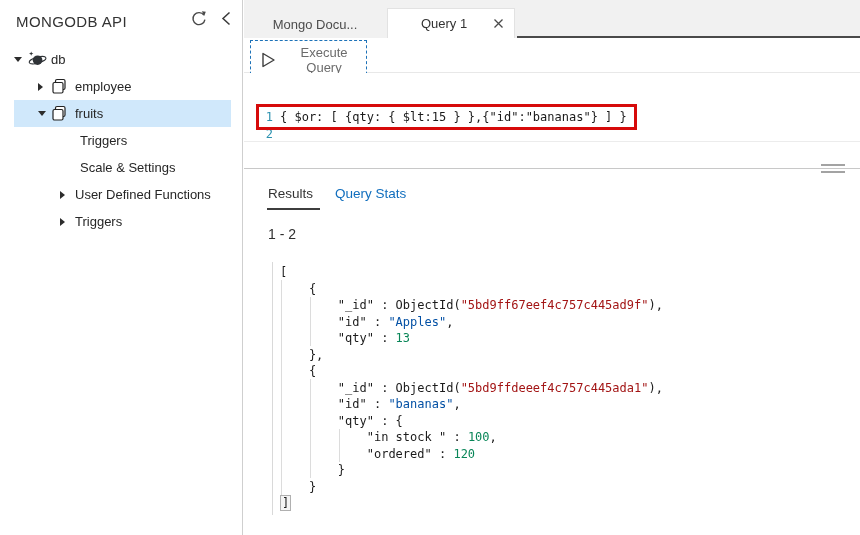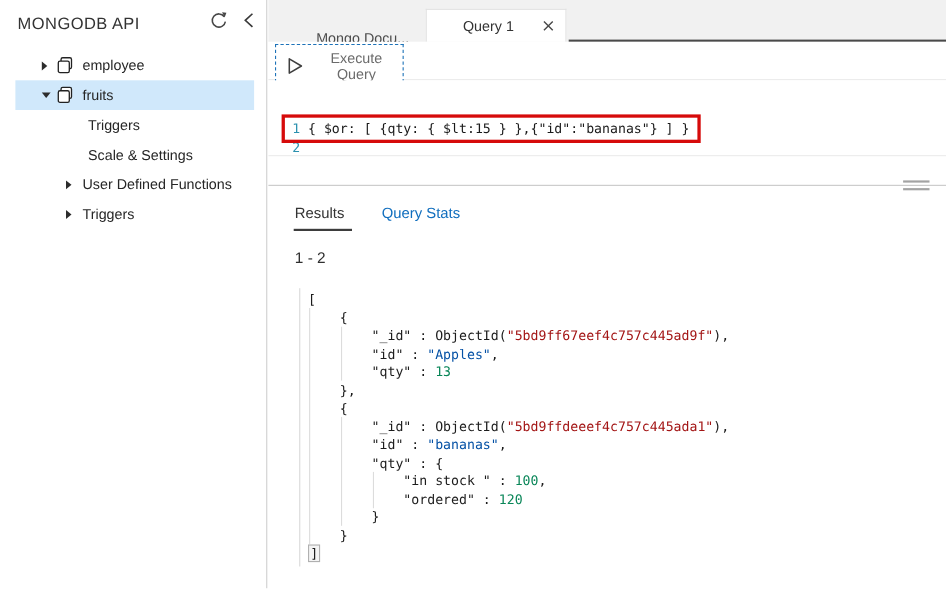--- a/index.html
+++ b/index.html
@@ -22,22 +22,22 @@
   .trow>*{position:relative;z-index:1;}
   .caret{width:13px;display:flex;align-items:center;justify-content:flex-start;flex:0 0 auto;}
   .caret-down{width:0;height:0;border-left:4.5px solid transparent;border-right:4.5px solid transparent;border-top:5.5px solid #2c2c2c;}
   .caret-right{width:0;height:0;border-top:4.5px solid transparent;border-bottom:4.5px solid transparent;border-left:5.5px solid #2c2c2c;}
   .ticon{width:22px;display:flex;align-items:center;flex:0 0 auto;}
   .tlabel{margin-left:2px;white-space:nowrap;}
 
   
   .tabstrip{position:absolute;left:244px;top:0;right:0;height:38px;background:#f1f1f1;}
   .tab{box-sizing:border-box;}
-  .tab-inactive{position:absolute;left:14px;top:20px;width:114px;height:28px;display:flex;align-items:center;
-                justify-content:flex-end;font-size:13px;color:#4c4c4c;cursor:pointer;}
+  .tab-inactive{position:absolute;left:14px;top:10px;width:114px;height:28px;display:flex;align-items:center;
+                justify-content:center;font-size:13px;color:#4c4c4c;cursor:pointer;}
   .tab-active{position:absolute;left:143px;top:8px;width:128px;height:30px;background:#fff;
               border:1px solid #e2e2e2;border-bottom:none;display:flex;align-items:center;
               font-size:13px;color:#333;cursor:pointer;}
   .tab-active .tab-label{flex:1;text-align:center;padding-left:12px;}
   .tab-close{display:inline-flex;align-items:center;justify-content:center;width:20px;height:20px;margin-right:6px;cursor:pointer;}
   .strip-line{position:absolute;left:273px;right:0;bottom:0;height:2px;background:#4a4a4a;}
 
   
   .toolbar{position:absolute;left:244px;top:38px;right:0;height:34px;background:#fff;border-bottom:1px solid #e8e8e8;}
   .exec{position:absolute;left:6px;top:2px;height:40px;width:117px;background:#fff;
@@ -53,21 +53,21 @@
          line-height:17px;white-space:pre;color:#1a1a1a;}
   .redbox{position:absolute;left:12px;top:31px;width:381px;height:26px;box-sizing:border-box;
           border:3px solid var(--annotation-red,#d60a0a);pointer-events:none;}
 
   
   .divider{position:absolute;left:244px;right:0;top:168px;height:1px;background:#c8c8c8;cursor:row-resize;}
   .grip{position:absolute;left:821px;width:24px;height:2px;background:#a3a3a3;}
   .g1{top:164px;} .g2{top:171px;}
 
   
-  .rtabs{position:absolute;left:267px;top:186px;display:flex;align-items:flex-start;gap:12px;}
+  .rtabs{position:absolute;left:267px;top:186px;display:flex;align-items:flex-start;}
   .rtab{font-size:13.5px;cursor:pointer;}
   .rtab-active{color:#333;padding:0 7px 7px 1px;border-bottom:2.5px solid #3d3d3d;}
   .rtab-link{color:var(--accent-blue,#106ebe);margin-left:15px;}
   .range{position:absolute;left:268px;top:226px;font-size:14px;color:#2f2f2f;}
 
   .reditor{position:absolute;left:244px;top:255px;right:0;bottom:0;background:#fff;cursor:text;}
   .eleft{position:absolute;left:28px;top:7px;width:1px;height:253px;background:#d9d9d9;}
   .guide{position:absolute;width:1px;background:#dcdcdc;}
   .gc0{left:36.5px;top:25px;height:215px;}
   .gc4a{left:65.5px;top:42px;height:49px;}
@@ -98,20 +98,34 @@
           </svg>
         </span>
         <span class="hicon">
           <svg width="12" height="17" viewBox="0 0 12 17">
             <polyline points="9.5,2.5 3,8.5 9.5,14.5" fill="none" stroke="#3a3a3a" stroke-width="1.5"></polyline>
           </svg>
         </span>
       </span>
     </div>
     <div class="tree" id="tree">
+        <div class="trow">
+          <span class="spacer" style="width:14px"></span>
+          <span class="caret">
+            <i class="caret-down"></i>
+          </span>
+          <span class="ticon">
+            <svg width="20" height="17" viewBox="0 0 20 17">
+              <circle cx="10.6" cy="9.2" r="4.8" fill="#2f3337"></circle>
+              <ellipse cx="10.6" cy="9.2" rx="8.6" ry="3" fill="none" stroke="#2f3337" stroke-width="1.1" transform="rotate(-16 10.6 9.2)"></ellipse>
+              <path d="M4.2 0.4 L4.8 2 L6.4 2.6 L4.8 3.2 L4.2 4.8 L3.6 3.2 L2 2.6 L3.6 2 Z" fill="#2f3337"></path>
+            </svg>
+          </span>
+          <span class="tlabel">db</span>
+        </div>
         <div class="trow">
           <span class="spacer" style="width:38px"></span>
           <span class="caret">
             <i class="caret-right"></i>
           </span>
           <span class="ticon">
             <svg width="16" height="17" viewBox="0 0 16 17">
               <rect x="4.5" y="1.5" width="9.5" height="10" rx="1.5" fill="#fff" stroke="#222" stroke-width="1.2"></rect>
               <rect x="2" y="4.5" width="10" height="10.5" rx="1.5" fill="#fff" stroke="#222" stroke-width="1.2"></rect>
             </svg>

